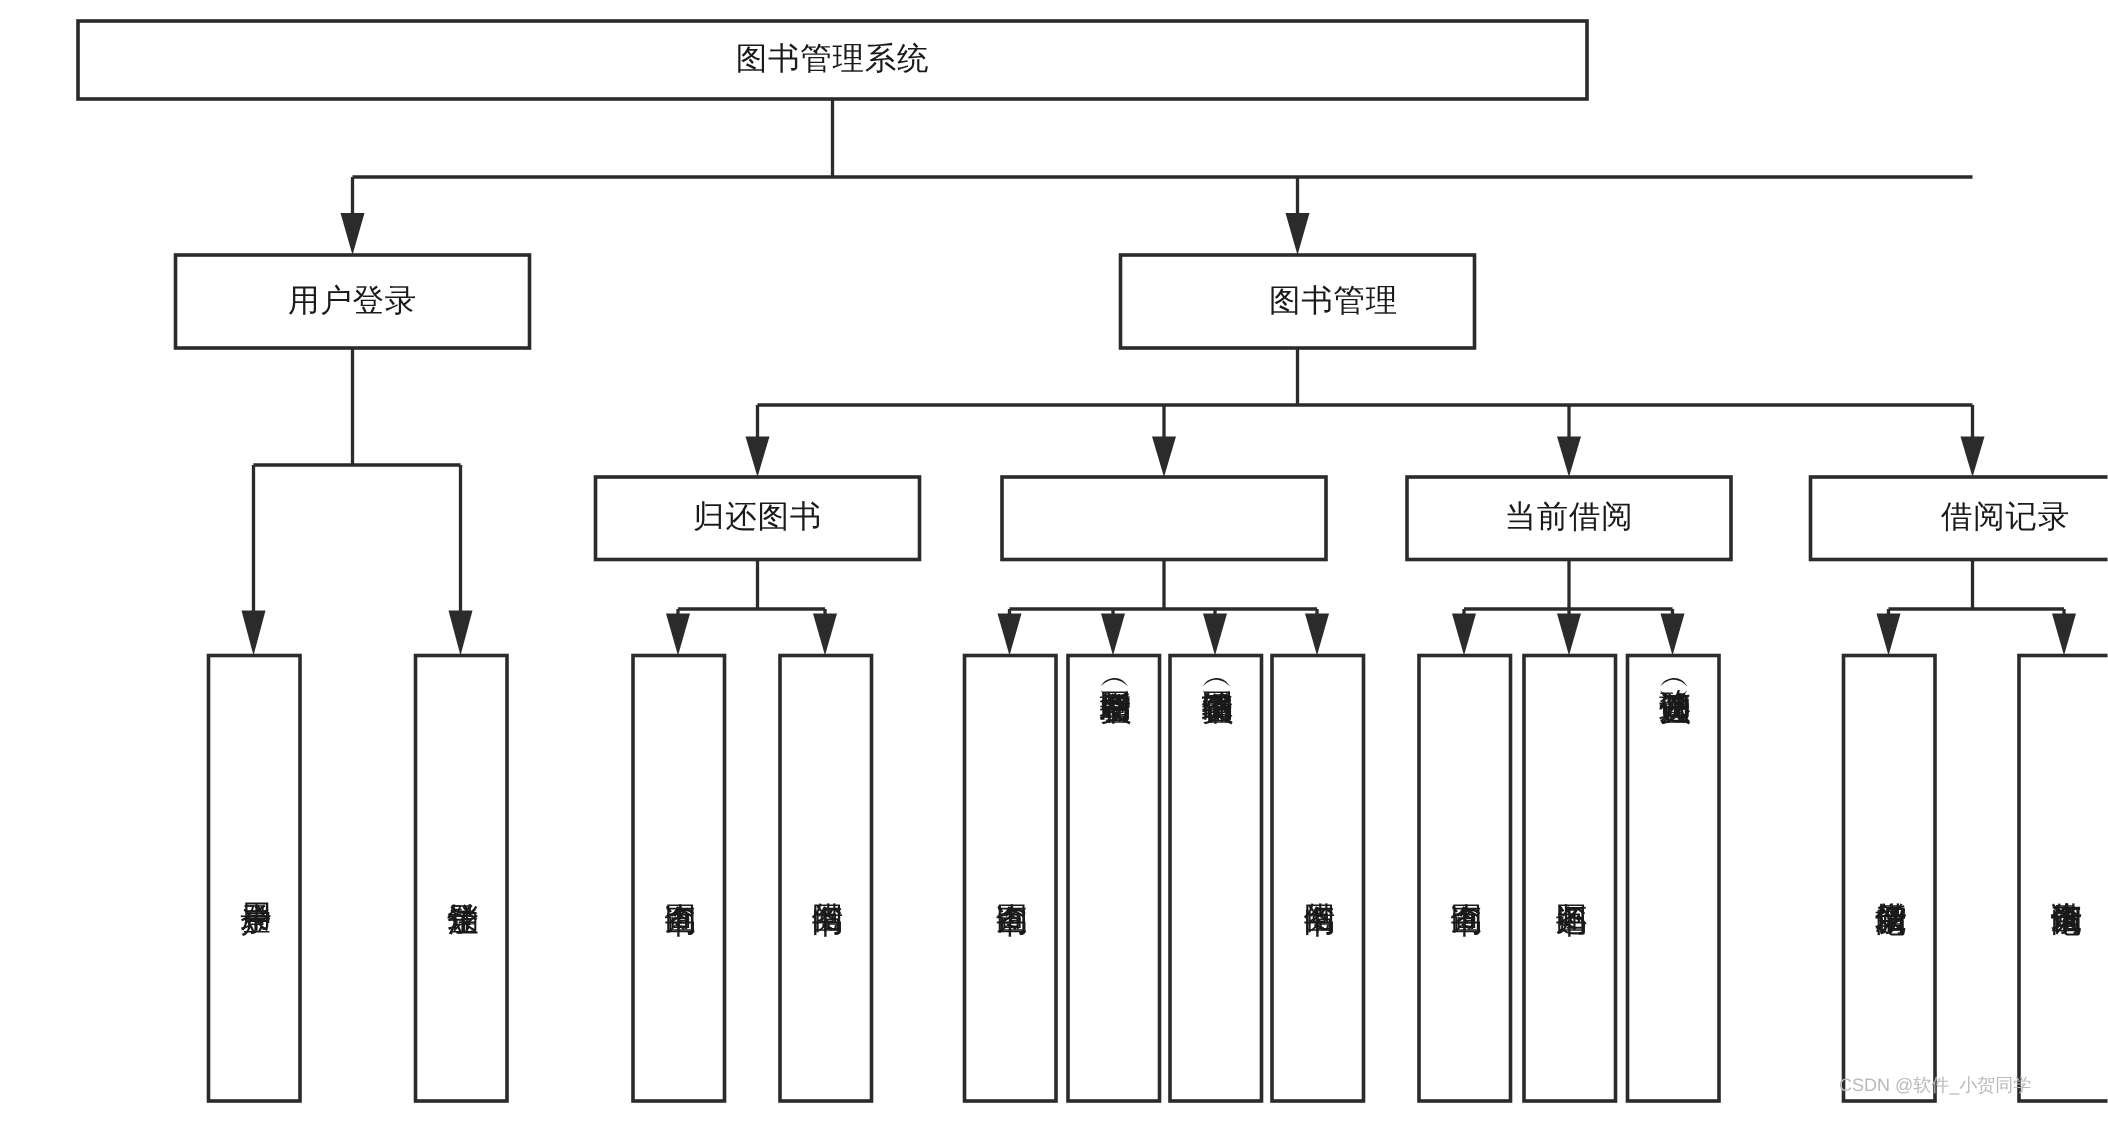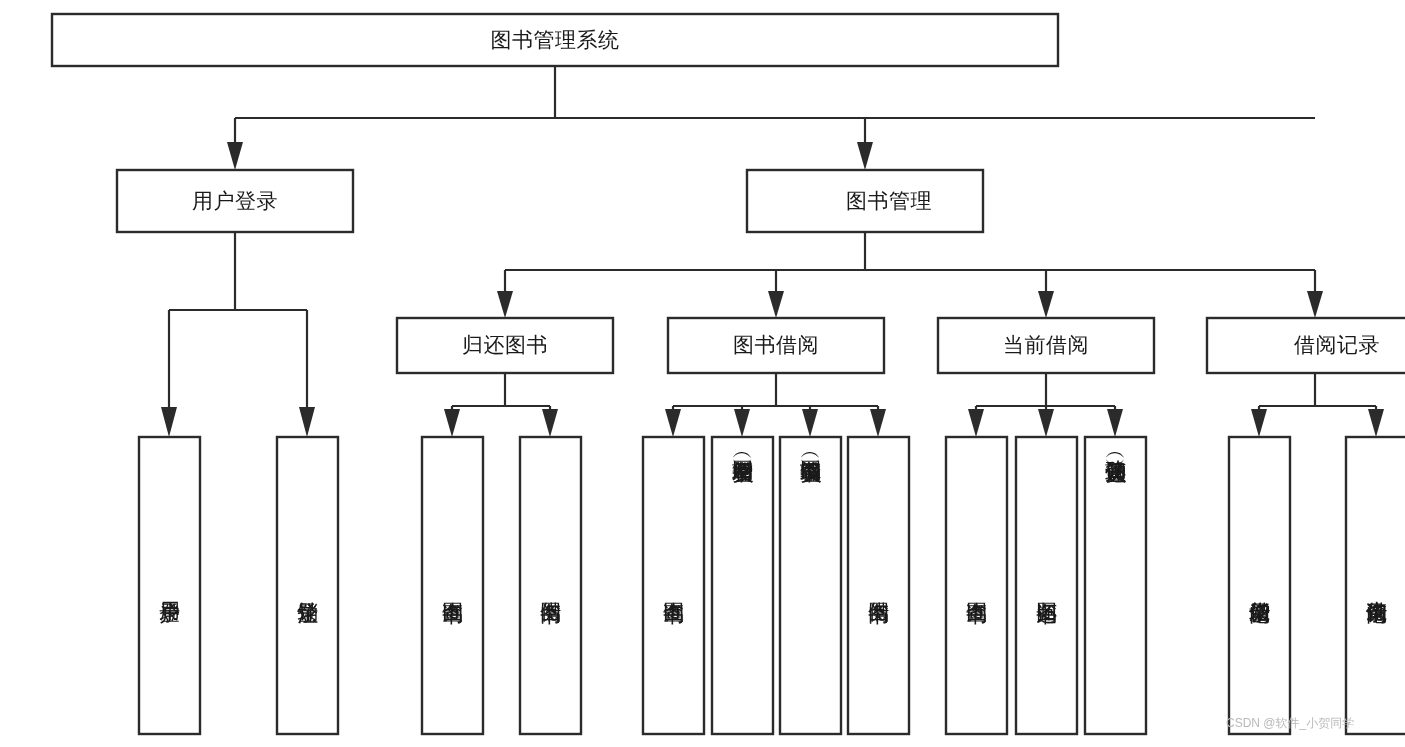--- a/index.html
+++ b/index.html
@@ -191,21 +191,20 @@
   </svg>
 
   <div class="node-label-h" style="left:16px; top:14px; width:1006px; height:52px;">图书管理系统</div>
 
   <div class="node-label-h" style="left:81px; top:170px; width:236px; height:62px;">用户登录</div>
 
   <div class="node-label-h" style="left:711px; top:170px; width:236px; height:62px;padding-left:24px;">图书管理</div>
 
   <div class="node-label-h" style="left:361px; top:318px; width:216px; height:55px;">归还图书</div>
 
-  <div class="node-label-h" style="left:632px; top:318px; width:216px; height:55px;">图书借阅</div>
 
   <div class="node-label-h" style="left:902px; top:318px; width:216px; height:55px;border-radius:24px;">当前借阅</div>
 
   <div class="node-label-h" style="left:1171px; top:318px; width:260px; height:55px;">借阅记录</div>
 
   <div class="node-label-v" style="left:103px; top:437px; width:61px; height:297px;">用户登录</div>
 
   <div class="node-label-v" style="left:241px; top:437px; width:61px; height:297px;">注销登录</div>
 
   <div class="node-label-v" style="left:386px; top:437px; width:61px; height:297px;">查询图书</div>

